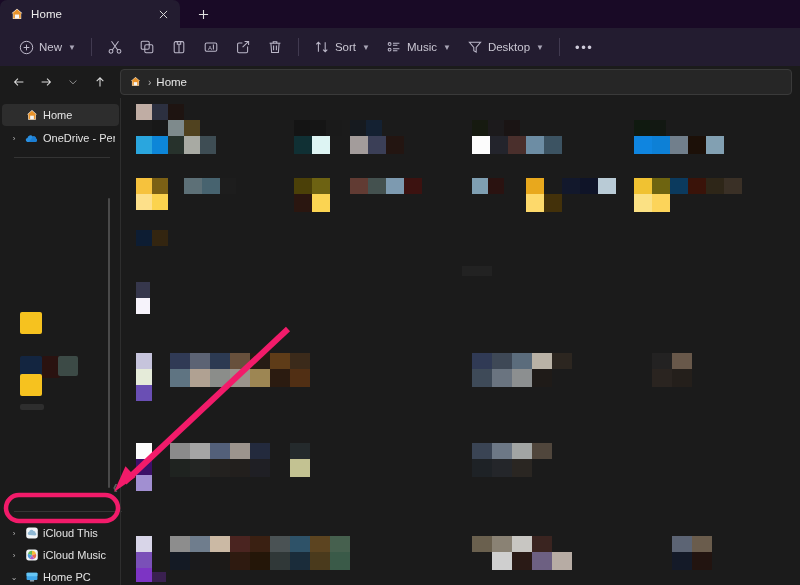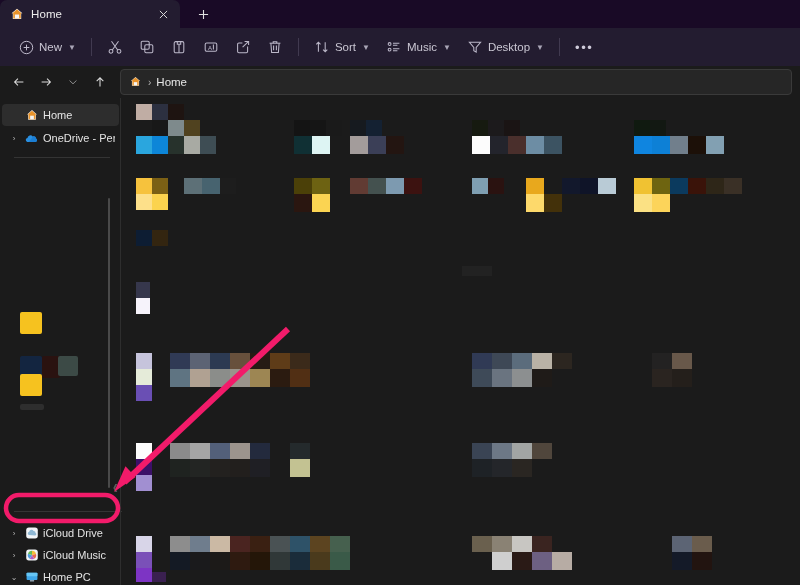--- a/index.html
+++ b/index.html
@@ -328,21 +328,21 @@
     <div style="position:absolute; left:0; top:424px; width:122px;">
 
       <div class="nav-item">
         <span class="tw">›</span>
         <span class="ni-ico">
           <svg width="14" height="14" viewBox="0 0 16 16">
             <rect x="1.4" y="1.8" width="13.2" height="12.4" rx="3" fill="#f2f5f8"></rect>
             <path d="M4.4 10.2 a1.8 1.8 0 0 1 .4 -3.5 a2.7 2.7 0 0 1 5 -1.1 a2.2 2.2 0 0 1 2.3 2.3 a1.6 1.6 0 0 1 -.4 3 Z" fill="#8fb8d4"></path>
           </svg>
         </span>
-        <span class="ni-label">iCloud Drive</span>
+        <span class="ni-label">iCloud This</span>
       </div>
 
       <div class="nav-item">
         <span class="tw">›</span>
         <span class="ni-ico">
           <svg width="14" height="14" viewBox="0 0 16 16">
             <rect x="1.4" y="1.8" width="13.2" height="12.4" rx="3" fill="#f2f5f8"></rect>
             <path d="M8 3.2 a4.8 4.8 0 0 1 4.6 3.6 L8 8 Z" fill="#f5c03a"></path>
             <path d="M12.6 6.8 a4.8 4.8 0 0 1 -2.2 5.5 L8 8 Z" fill="#ea6a4d"></path>
             <path d="M10.4 12.3 a4.8 4.8 0 0 1 -4.9 -.1 L8 8 Z" fill="#b45ec4"></path>

